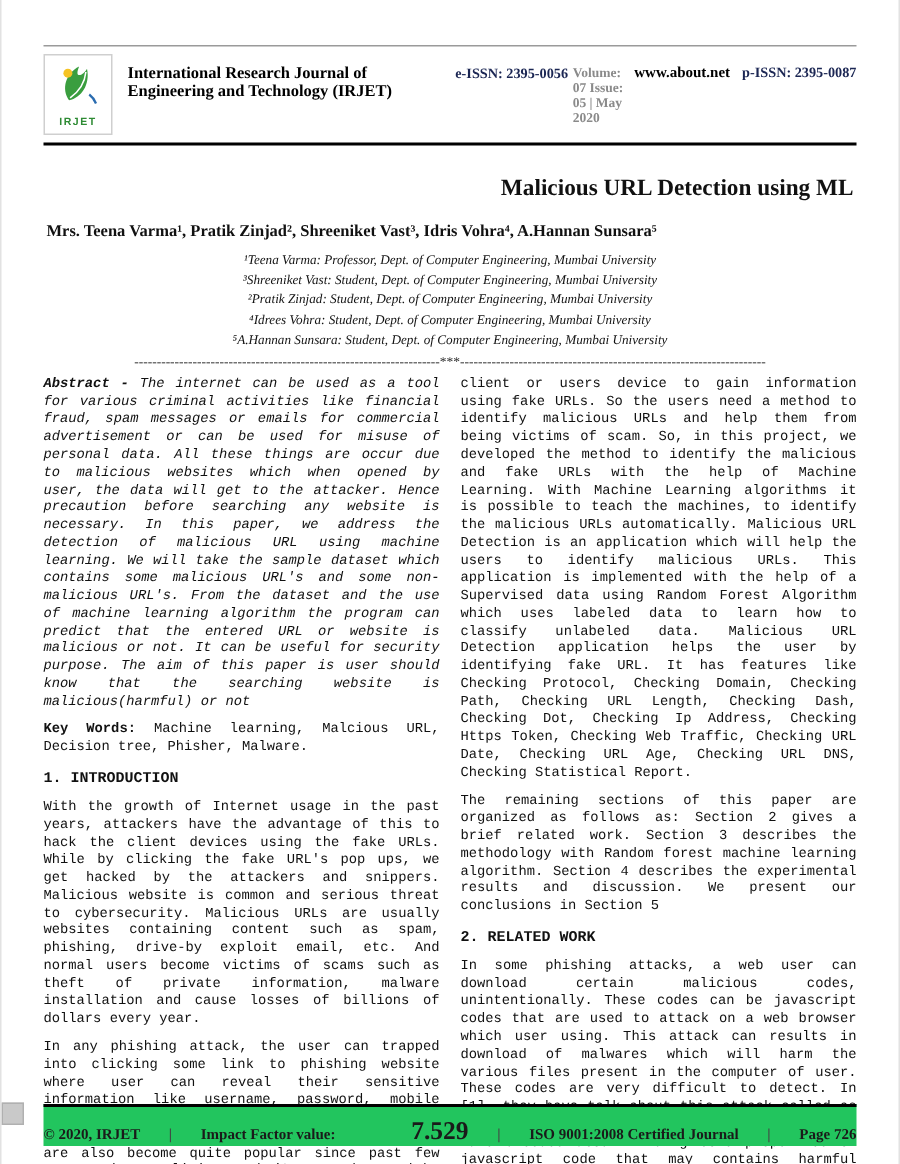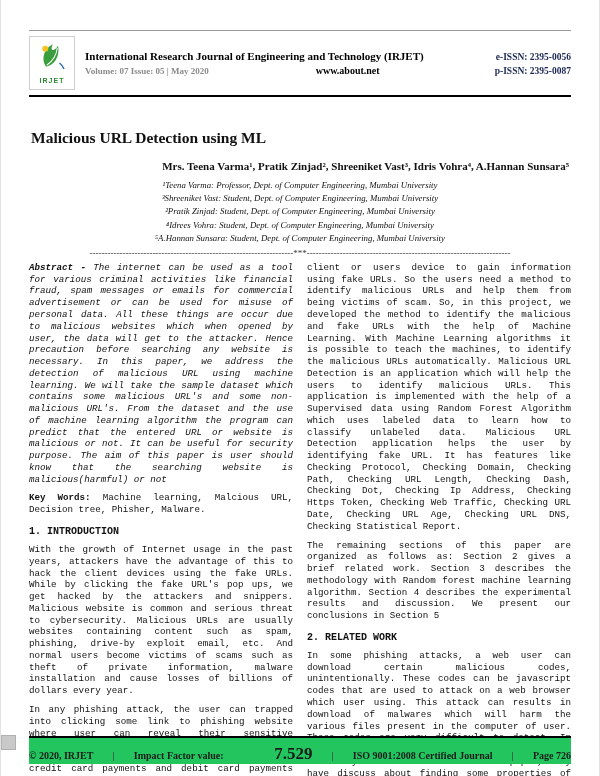--- a/index.html
+++ b/index.html
@@ -20,28 +20,28 @@
     margin:0 28px; padding:5px 0 5px;
     border-bottom:2.5px solid #000;
   }
   .logo-box {
     width:44px; min-width:44px; height:52px;
     border:1px solid #cfcfcf;
     display:flex; flex-direction:column; align-items:center; justify-content:center;
     gap:1px;
   }
   .logo-text { font-size:7px; font-weight:bold; color:#2e8b34; letter-spacing:1px; font-family:"Liberation Sans",sans-serif; }
-  .header-main { flex:1; display:flex; flex-direction:column; gap:3px; }
+  .header-main { flex:1; display:flex; flex-direction:row; gap:3px; }
   .hrow { display:flex; align-items:baseline; justify-content:space-between; }
   .journal-name { font-weight:bold; font-size:11px; color:#000; }
   .issn { font-weight:bold; font-size:9.5px; color:#1b2653; white-space:nowrap; margin-left:8px; }
   .volume { font-size:9px; color:#8a8a8a; font-weight:bold; }
   .website { font-size:10px; font-weight:bold; color:#000; }
-  .title { text-align:left; font-weight:bold; font-size:15.5px; margin:32px 30px 0; }
-  .authors { text-align:right; font-weight:bold; font-size:11px; margin:13px 30px 0; }
+  .title { text-align:right; font-weight:bold; font-size:15.5px; margin:20px 30px 0; }
+  .authors { text-align:left; font-weight:bold; font-size:11px; margin:13px 30px 0; }
   .affiliations { text-align:center; font-style:italic; font-size:8.8px; line-height:1.5; margin:7px 30px 0; }
   .separator {
     margin:3px 28px 0; font-size:9px; color:#333;
     white-space:nowrap; overflow:hidden; text-align:center;
   }
   .columns { display:flex; gap:14px; margin:4px 28px 0;font-family:Liberation Mono, monospace; }
   .col { flex:1; min-width:0; }
   .col p { font-size:9.2px; line-height:1.28; text-align:justify; margin:0 0 7px; }
   .abstract { font-style:italic; }
   .lead { font-weight:bold; }

